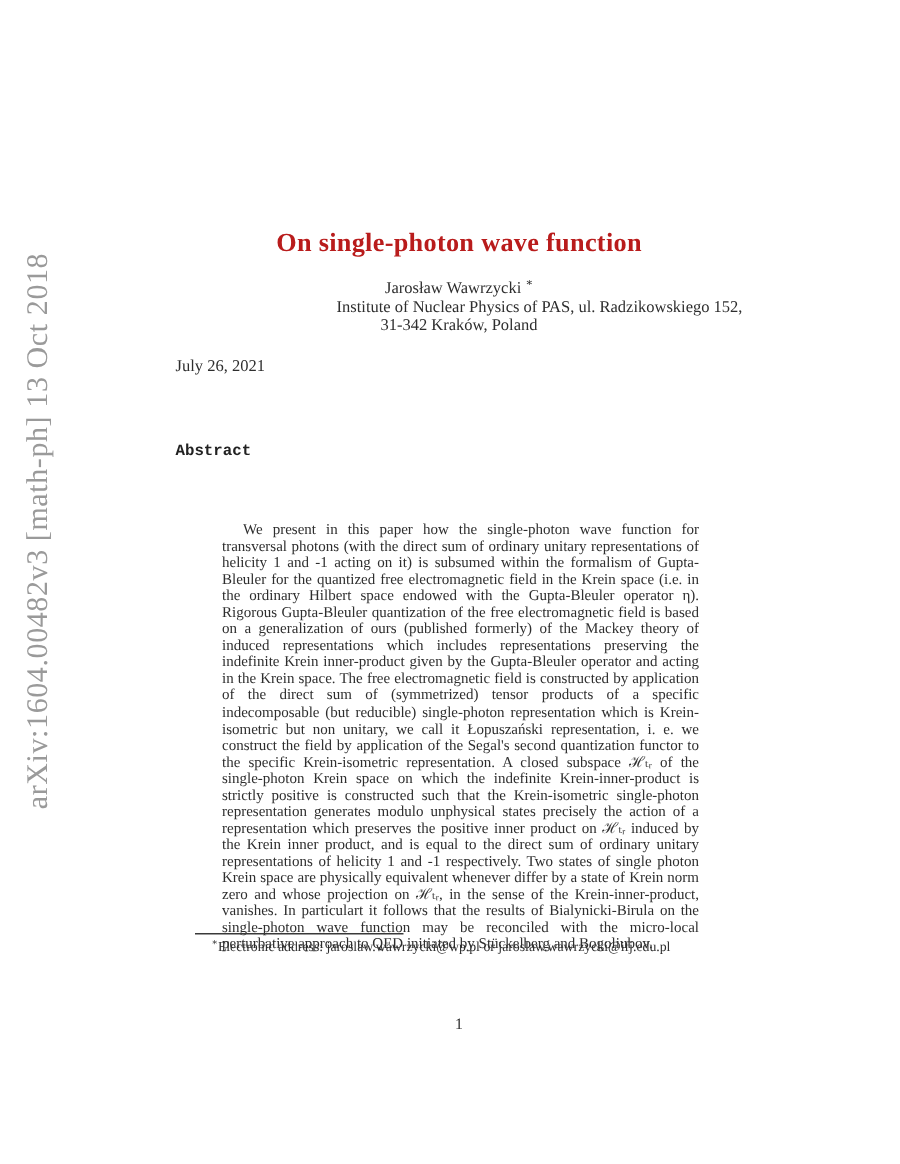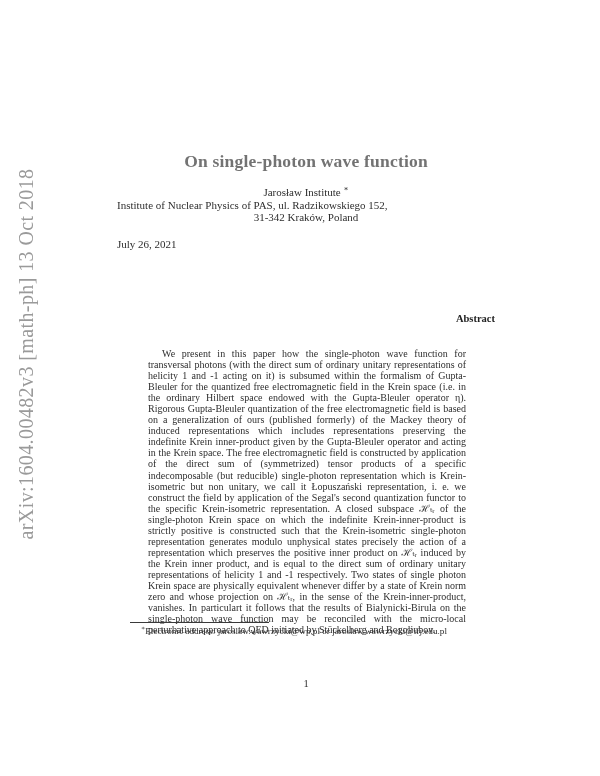--- a/index.html
+++ b/index.html
@@ -36,63 +36,64 @@
   .title {
     position: absolute;
     top: 151px;
     left: 0;
     width: 100%;
     margin: 0;
     text-align: center;
     font-size: 17.5px;
     font-weight: bold;
     letter-spacing: 0.2px;
-    color: #737373;
+    color: #b91c1c;
   }
   .author-line {
     position: absolute;
     top: 186px;
     left: 0;
     width: 100%;
     text-align: center;
     font-size: 11px;
   }
   .affil-line1 {
     position: absolute;
     top: 199px;
     left: 0;
     width: 100%;
-    text-align: left;
+    text-align: right;
     font-size: 11px;
   }
   .affil-line2 {
     position: absolute;
     top: 211px;
     left: 0;
     width: 100%;
     text-align: center;
     font-size: 11px;
   }
   .date-line {
     position: absolute;
     top: 238px;
     left: 0;
     width: 100%;
     text-align: left;
     font-size: 11px;
   }
   .abstract-heading {
     position: absolute;
-    top: 313px;
+    top: 295px;
     left: 0;
     width: 100%;
-    text-align: right;
+    text-align: left;
     font-size: 10.5px;
     font-weight: bold;
     color: #222222;
+    font-family: Liberation Mono, monospace;
   }
   .abstract-body {
     position: absolute;
     top: 327px;
     left: 31px;
     width: 318px;
     font-size: 10px;
     line-height: 11.05px;
     text-align: justify;
     text-indent: 14px;
@@ -133,21 +134,21 @@
 <body>
 
 <div class="page">
 
   <div class="arxiv-stamp">arXiv:1604.00482v3  [math-ph]  13 Oct 2018</div>
 
   <div class="content">
 
     <h1 class="title">On single-photon wave function</h1>
 
-    <div class="author-line"><span>Jarosław Institute </span><sup class="marker">∗</sup></div>
+    <div class="author-line"><span>Jarosław Wawrzycki </span><sup class="marker">∗</sup></div>
 
     <div class="affil-line1">Institute of Nuclear Physics of PAS, ul. Radzikowskiego 152,</div>
 
     <div class="affil-line2">31-342 Kraków, Poland</div>
 
     <div class="date-line">July 26, 2021</div>
 
     <div class="abstract-heading">Abstract</div>
 
     <div class="abstract-body">We present in this paper how the single-photon wave function for transversal photons (with the direct sum of ordinary unitary representations of helicity 1 and -1 acting on it) is subsumed within the formalism of Gupta-Bleuler for the quantized free electromagnetic field in the Krein space (i.e. in the ordinary Hilbert space endowed with the Gupta-Bleuler operator η). Rigorous Gupta-Bleuler quantization of the free electromagnetic field is based on a generalization of ours (published formerly) of the Mackey theory of induced representations which includes representations preserving the indefinite Krein inner-product given by the Gupta-Bleuler operator and acting in the Krein space. The free electromagnetic field is constructed by application of the direct sum of (symmetrized) tensor products of a specific indecomposable (but reducible) single-photon representation which is Krein-isometric but non unitary, we call it Łopuszański representation, i. e. we construct the field by application of the Segal's second quantization functor to the specific Krein-isometric representation. A closed subspace ℋₜᵣ of the single-photon Krein space on which the indefinite Krein-inner-product is strictly positive is constructed such that the Krein-isometric single-photon representation generates modulo unphysical states precisely the action of a representation which preserves the positive inner product on ℋₜᵣ induced by the Krein inner product, and is equal to the direct sum of ordinary unitary representations of helicity 1 and -1 respectively. Two states of single photon Krein space are physically equivalent whenever differ by a state of Krein norm zero and whose projection on ℋₜᵣ, in the sense of the Krein-inner-product, vanishes. In particulart it follows that the results of Bialynicki-Birula on the single-photon wave function may be reconciled with the micro-local perturbative approach to QED initiated by Stückelberg and Bogoliubov.</div>

